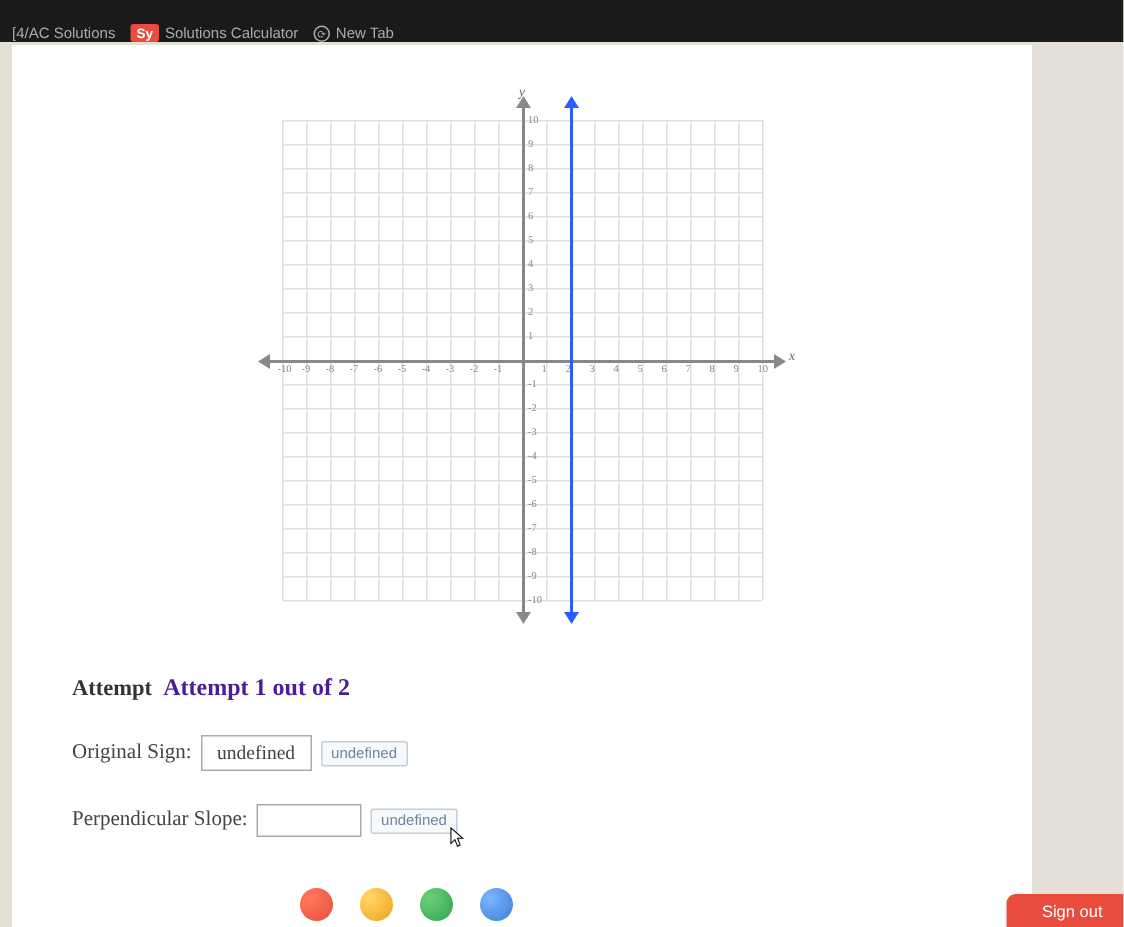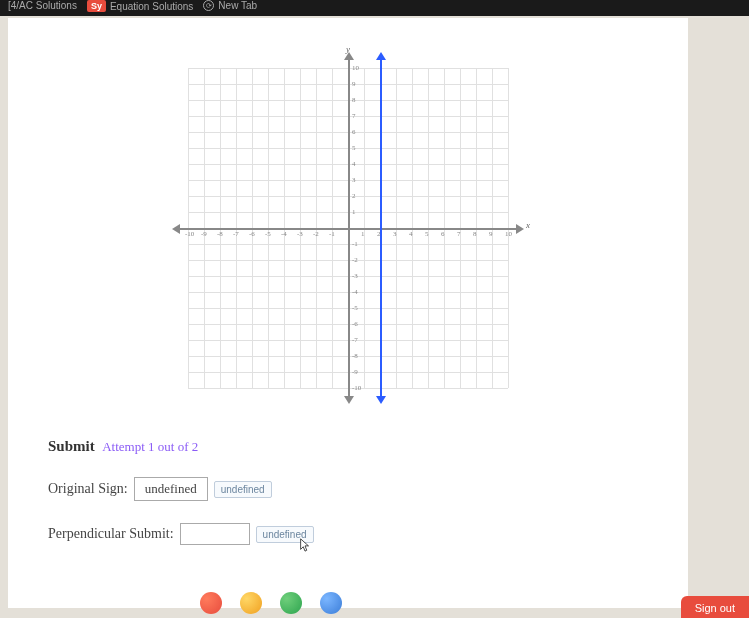--- a/index.html
+++ b/index.html
@@ -1,17 +1,17 @@
 <!DOCTYPE html>
 <html><head>
 <meta charset="utf-8">
 <style>
 *{box-sizing:border-box;margin:0;padding:0}
 body{width:749px;height:618px;background:#e4e0d8;font-family:Georgia,serif;overflow:hidden;position:relative}
-.topbar{background:#1a1a1a;height:16px;display:flex;align-items:flex-start;padding:0 8px;gap:10px}
+.topbar{background:#1a1a1a;height:28px;display:flex;align-items:flex-end;padding:0 8px;gap:10px}
 .tab{display:flex;align-items:center;gap:4px;color:#aaa;font-size:10px;font-family:Arial,sans-serif}
 .tab-badge{background:#e84c3d;color:#fff;padding:1px 4px;border-radius:2px;font-size:9px;font-weight:bold}
 .tab-icon{width:11px;height:11px;border:1px solid #aaa;border-radius:50%;display:flex;align-items:center;justify-content:center;font-size:7px;color:#aaa}
 .content{background:#fff;margin:2px 0 0 8px;width:680px;height:590px;padding:20px;position:relative}
 .graph-wrap{display:flex;justify-content:center;margin-top:10px}
 .graph{position:relative;width:380px;height:360px}
 .grid{position:absolute;left:30px;top:20px;width:320px;height:320px;background:#fff}
 .gridline{position:absolute;background:#e0e0e0}
 .gridline.v{width:1px;height:100%;top:0}
 .gridline.h{height:1px;width:100%;left:0}
@@ -24,40 +24,40 @@
 .axis.y::before{content:"";position:absolute;bottom:-6px;left:-4px;border-top:8px solid #888;border-left:5px solid transparent;border-right:5px solid transparent}
 .vline{position:absolute;width:2px;height:340px;top:10px;left:222px;background:#2b5cff}
 .vline::after{content:"";position:absolute;top:-6px;left:-4px;border-bottom:8px solid #2b5cff;border-left:5px solid transparent;border-right:5px solid transparent}
 .vline::before{content:"";position:absolute;bottom:-6px;left:-4px;border-top:8px solid #2b5cff;border-left:5px solid transparent;border-right:5px solid transparent}
 .axlabel{position:absolute;font-size:9px;color:#666;font-style:italic}
 .axlabel.y{left:188px;top:-4px}
 .axlabel.x{right:8px;top:172px}
 .tick{position:absolute;font-size:7px;color:#888;line-height:1}
 .answer-section{margin-top:30px;padding:0 20px}
 .answer-heading{font-size:15px;color:#333}
-.answer-heading .attempt{color:#8b5cf6;font-size:13px;font-weight:normal}
+.answer-heading .attempt{color:#4c1d95;font-size:16px;font-weight:bold}
 .field-row{margin-top:22px;display:flex;align-items:center;gap:6px;font-size:14px;color:#444}
 .value-box{border:1px solid #aaa;padding:3px 10px;font-size:13px;min-width:70px;min-height:22px;display:inline-block;text-align:center}
 .btn-undefined{border:1px solid #c0cddc;color:#6c869f;background:#f7fafd;padding:2px 6px;font-size:10px;border-radius:2px;cursor:pointer;font-family:Arial,sans-serif}
 .cursor{position:absolute;width:14px;height:16px;pointer-events:none}
 .submit-btn{margin-top:18px;background:#3b7dd8;color:#fff;border:none;padding:7px 14px;font-size:11px;border-radius:2px;width:90px;height:26px}
-.signout{position:absolute;right:0;bottom:0;background:#e84c3d;color:#fff;padding:6px 14px 4px 14px;font-size:11px;border-top-left-radius:6px;font-family:Arial,sans-serif;cursor:pointer}
+.signout{position:absolute;right:0;bottom:0;background:#e84c3d;color:#fff;padding:6px 14px 4px 24px;font-size:11px;border-top-left-radius:6px;font-family:Arial,sans-serif;cursor:pointer}
 .bottom-dots{position:absolute;bottom:4px;left:200px;display:flex;gap:18px}
 .dot{width:22px;height:22px;border-radius:50%}
 </style>
 </head>
 <body>
 
 <div class="topbar">
   <div class="tab">
       <span>[4/AC Solutions</span>
     </div>
   <div class="tab">
     <span class="tab-badge">Sy</span>
-    <span>Equation Solutions</span>
+    <span>Solutions Calculator</span>
   </div>
   <div class="tab">
     <span class="tab-icon">⟳</span>
     <span>New Tab</span>
   </div>
 </div>
 
 <div class="content">
 
   <div class="graph-wrap">
@@ -151,31 +151,31 @@
           <div class="tick" style="left: 331px; top: 183px;">9</div>
           <div class="tick" style="left: 194px; top: 33px;">9</div>
           <div class="tick" style="left: 347px; top: 183px;">10</div>
           <div class="tick" style="left: 194px; top: 17px;">10</div>
         </div>
     </div>
   </div>
 
   <div class="answer-section">
     <div class="answer-heading">
-      <b>Submit</b>&nbsp;&nbsp;<span class="attempt">Attempt 1 out of 2</span>
+      <b>Attempt</b>&nbsp;&nbsp;<span class="attempt">Attempt 1 out of 2</span>
     </div>
 
     <div class="field-row">
       <span>Original Sign:</span>
       <span class="value-box">undefined</span>
       <button class="btn-undefined">undefined</button>
     </div>
 
     <div class="field-row" style="position:relative">
-      <span>Perpendicular Submit:</span>
+      <span>Perpendicular Slope:</span>
       <span class="value-box"></span>
       <button class="btn-undefined">undefined</button>
       <svg class="cursor" style="left:250px;top:14px" viewBox="0 0 16 16">
           <path d="M3 1 L3 13 L6 10 L8 15 L10 14 L8 9 L12 9 Z" fill="#fff" stroke="#000" stroke-width="0.8"></path>
         </svg>
     </div>
 
   </div>
 
 </div>

